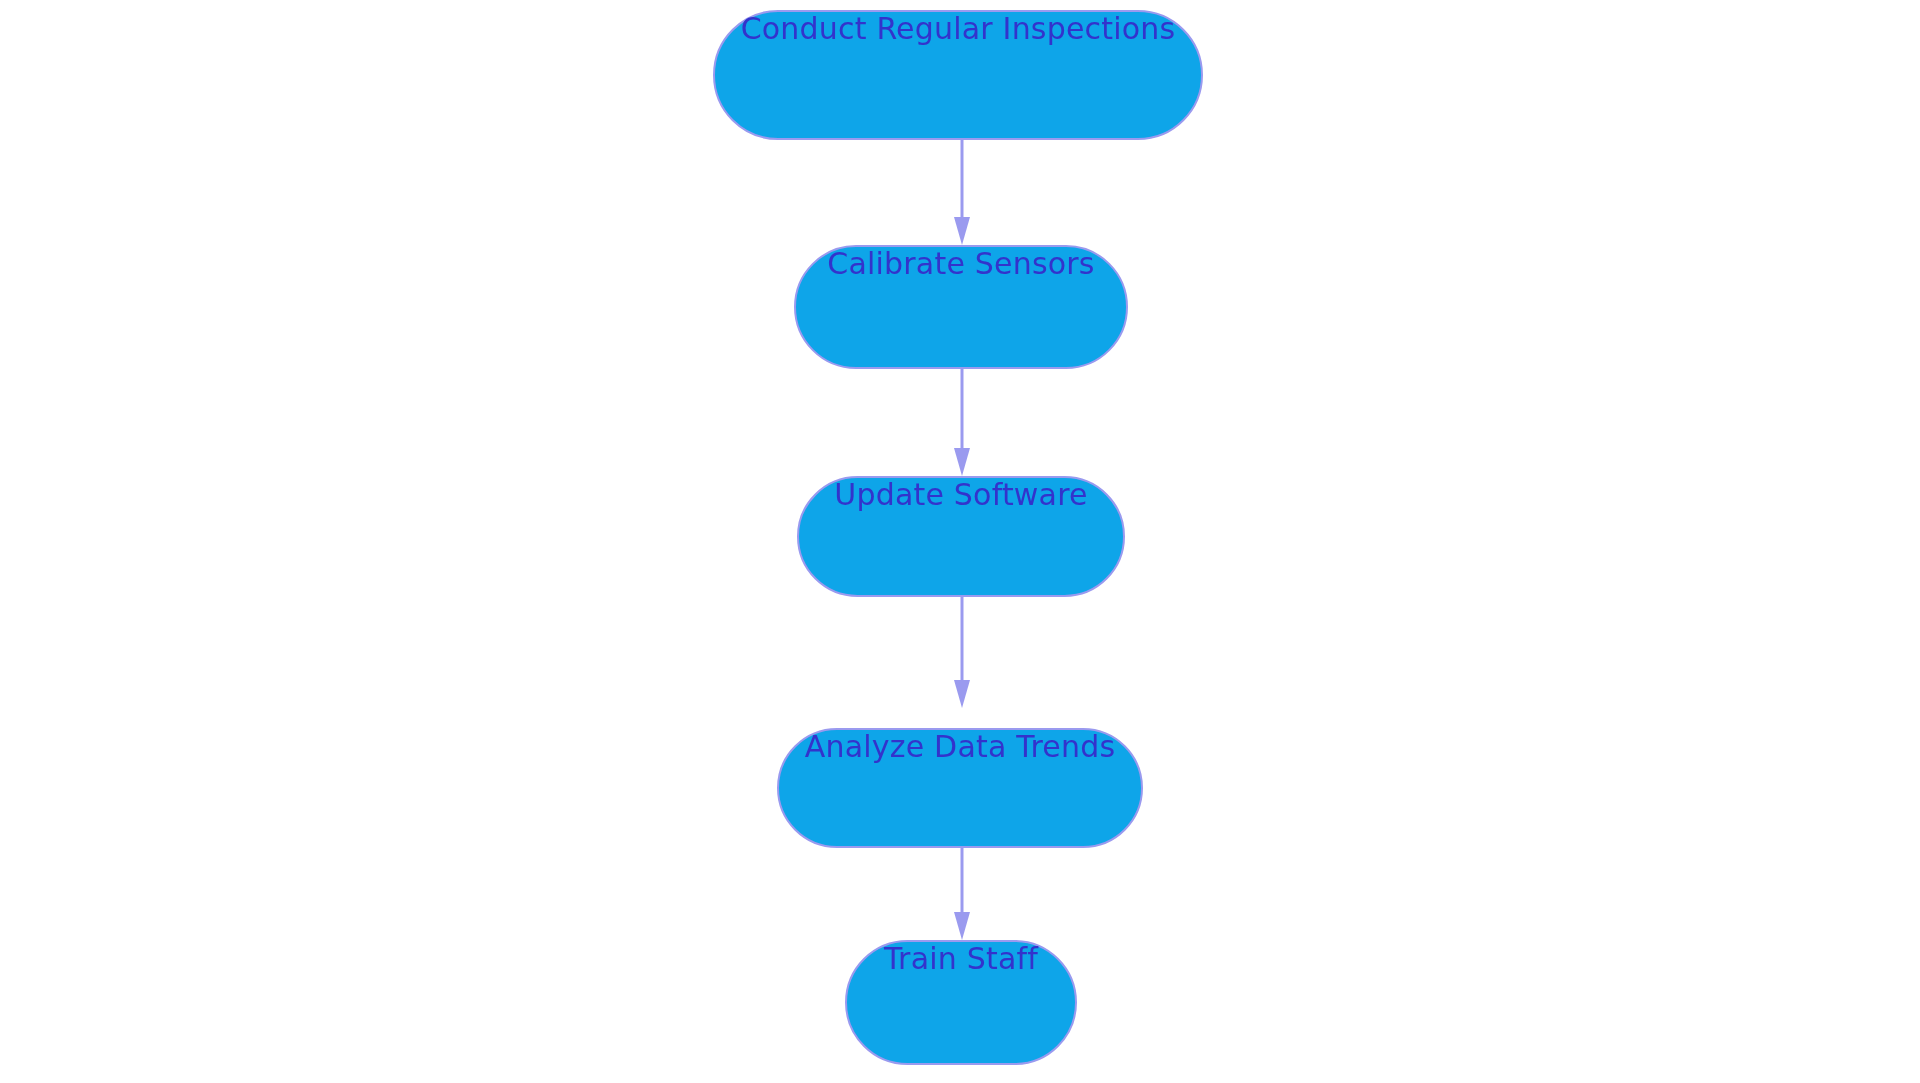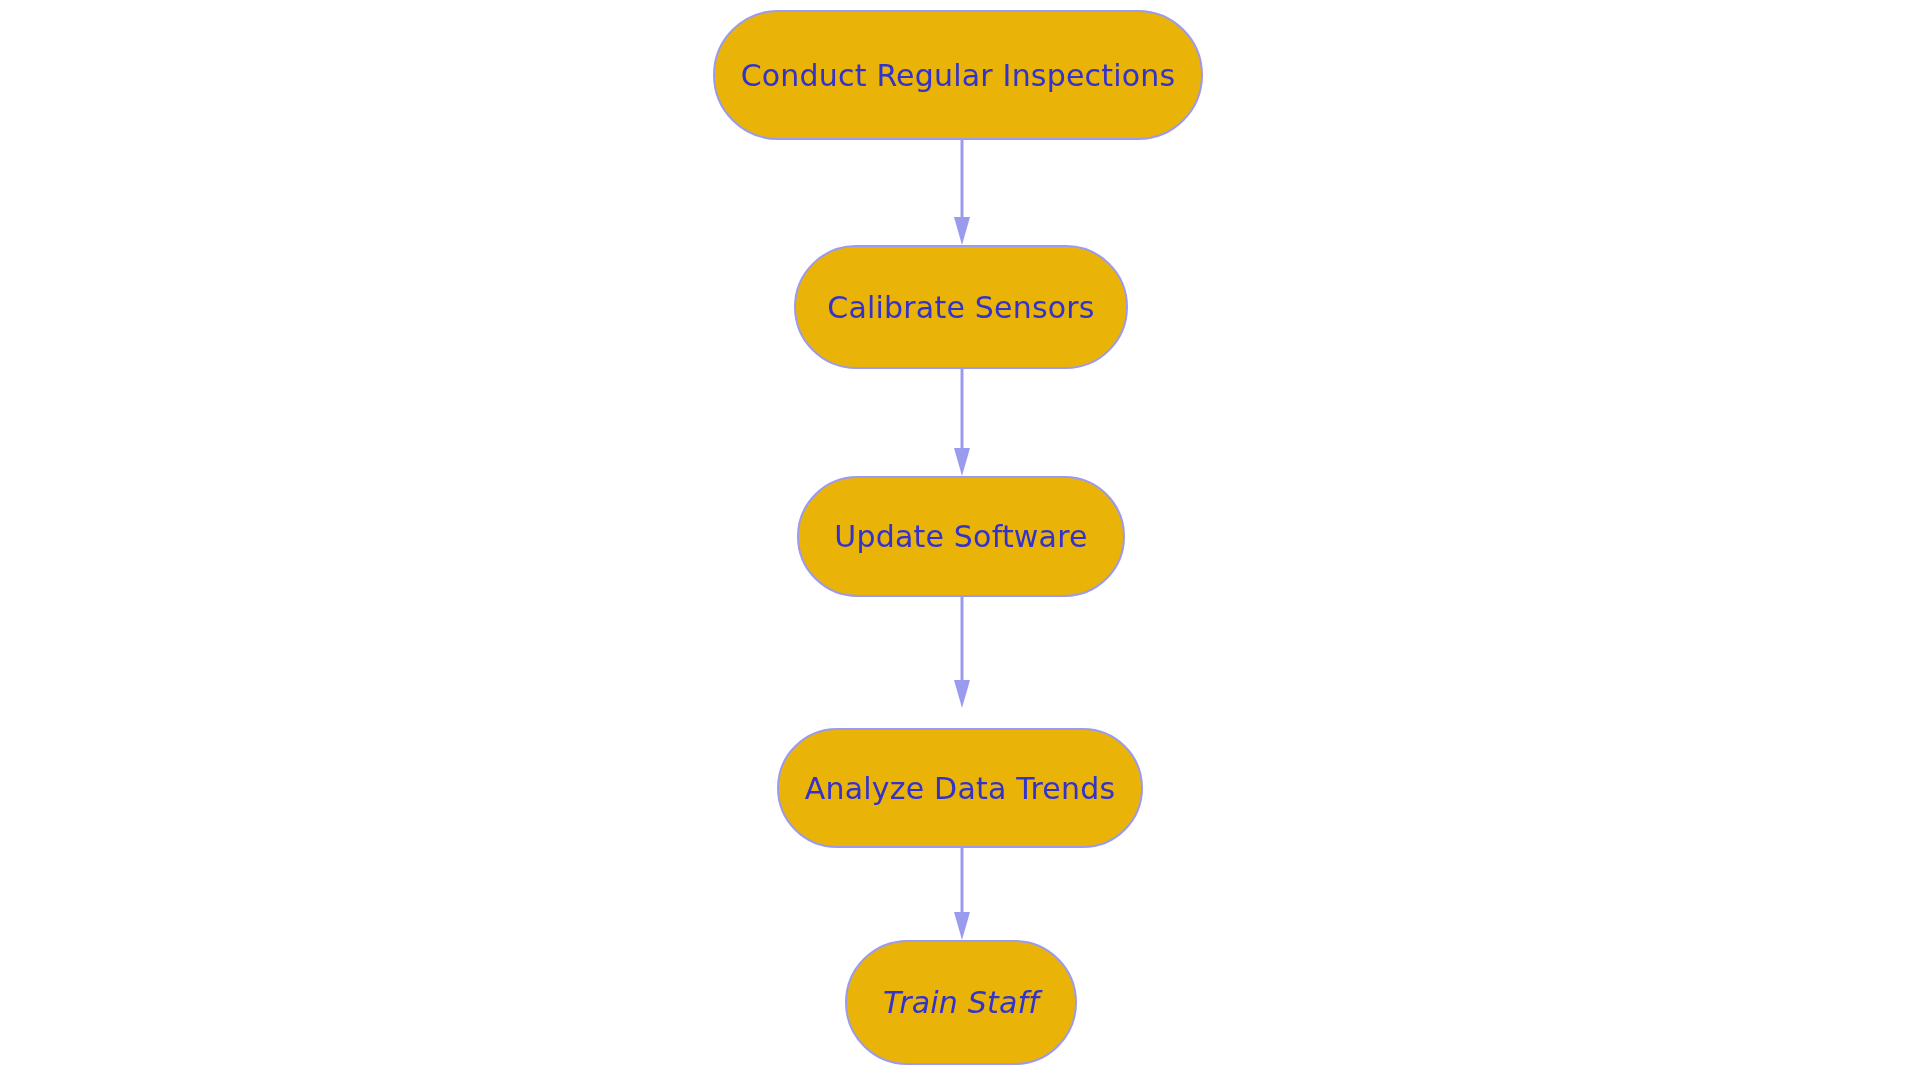--- a/index.html
+++ b/index.html
@@ -28,23 +28,22 @@
     width: 1920px;
     height: 1083px;
     pointer-events: none;
   }
 
   
   .flow-node {
     position: absolute;
     box-sizing: border-box;
     display: flex;
-    align-items: center;
     justify-content: center;
-    background: #eab308;
+    background: #0ea5e9;
     border: 2px solid #9a9aef;
     border-radius: 9999px;
     text-align: center;
     cursor: default;
   }
   .flow-node-label {
     color: #3333cc;
     font-family: "DejaVu Sans", "Liberation Sans", sans-serif;
     font-size: 30px;
     font-weight: 400;
@@ -61,21 +60,21 @@
   #node-calibrate-sensors {
     left: 794px; top: 245px; width: 334px; height: 124px;
   }
   #node-update-software {
     left: 797px; top: 476px; width: 328px; height: 121px;
   }
   #node-analyze-data-trends {
     left: 777px; top: 728px; width: 366px; height: 120px;
   }
   #node-train-staff {
-    left: 845px; top: 940px; width: 232px; height: 125px; font-style: italic;
+    left: 845px; top: 940px; width: 232px; height: 125px;
   }
 </style>
 </head>
 <body>
 
 <div id="flowchart-canvas">
 
   <svg id="connector-layer" viewBox="0 0 1920 1083" width="1920" height="1083" xmlns="http://www.w3.org/2000/svg">
 
     <g>

